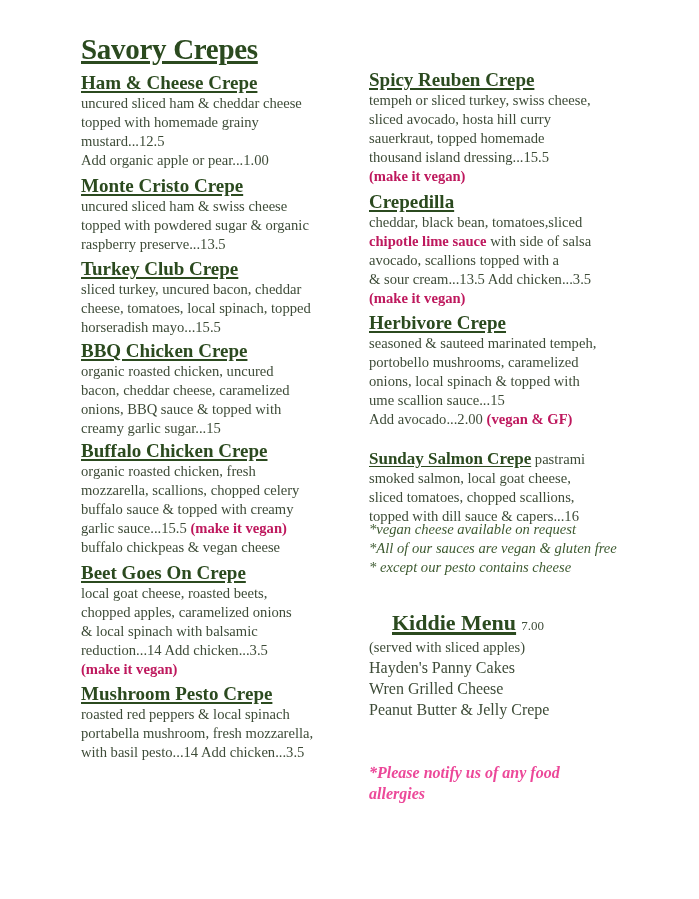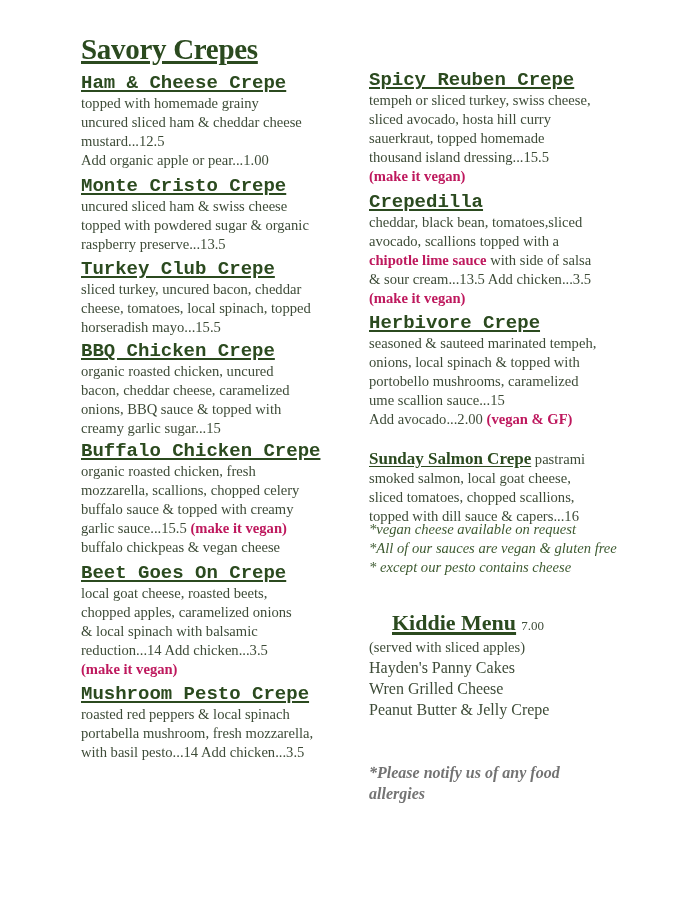--- a/index.html
+++ b/index.html
@@ -10,21 +10,21 @@
   }
   .page-title {
     position: absolute; left: 81px; top: 33px;
     font-family: "Liberation Serif", "DejaVu Serif", serif;
     font-weight: bold; font-size: 29px; color: #2b4a1f;
     text-decoration: underline; text-decoration-thickness: 3px;
     text-underline-offset: 2px; letter-spacing: -0.3px; white-space: nowrap;
   }
   .item { position: absolute; }
   .item-title {
-    font-family: Liberation Mono, monospace;
+    font-family: Liberation Serif, serif;
     font-weight: bold; font-size: 19px; color: #2b4a1f;
     text-decoration: underline; text-decoration-thickness: 1.5px;
     text-underline-offset: 2px; line-height: 22px; white-space: nowrap;
   }
   .desc {
     font-family: "Liberation Serif", "DejaVu Serif", serif;
     font-size: 14.6px; line-height: 19px; color: #3d4b37;
   }
   .desc b { color: #be185d; }
   .line { white-space: nowrap; display: block; }
@@ -41,33 +41,33 @@
     font-family: "Liberation Serif", "DejaVu Serif", serif;
     font-weight: bold; font-size: 22px; color: #2b4a1f;
     text-decoration: underline; text-decoration-thickness: 2.5px;
     text-underline-offset: 2px;
     margin-left: 23px;
   }
   .kiddie-price { font-size: 13px; color: #3d4b37; font-family: "Liberation Serif", serif; }
   .kiddie-list { font-family: "Liberation Serif", "DejaVu Serif", serif; font-size: 16px; line-height: 21px; color: #3d4b37; }
   .allergy {
     font-family: "Liberation Serif", "DejaVu Serif", serif;
-    font-style: italic; font-weight: bold; font-size: 16px; line-height: 21px; color: #737373;
+    font-style: italic; font-weight: bold; font-size: 16px; line-height: 21px; color: #ec4899;
   }
 </style>
 </head>
 <body>
 
 <div class="page-title">Savory Crepes</div>
 
 <div class="item" style="left:81px; top:72px;">
   <div class="item-title">Ham &amp; Cheese Crepe</div>
   <div class="desc">
+    <span class="line">uncured sliced ham &amp; cheddar cheese</span>
     <span class="line">topped with homemade grainy</span>
-    <span class="line">uncured sliced ham &amp; cheddar cheese</span>
     <span class="line">mustard...12.5</span>
     <span class="line">Add organic apple or pear...1.00</span>
   </div>
 </div>
 
 <div class="item" style="left:81px; top:175px;">
   <div class="item-title">Monte Cristo Crepe</div>
   <div class="desc">
     <span class="line">uncured sliced ham &amp; swiss cheese</span>
     <span class="line">topped with powdered sugar &amp; organic</span>
@@ -133,33 +133,33 @@
     <span class="line">sauerkraut, topped  homemade</span>
     <span class="line">thousand island dressing...15.5</span>
     <b class="line">(make it vegan)</b>
   </div>
 </div>
 
 <div class="item" style="left:369px; top:191px;">
   <div class="item-title">Crepedilla</div>
   <div class="desc">
     <span class="line">cheddar, black bean, tomatoes,sliced</span>
+    <span class="line"><b>chipotle lime sauce</b><span> with side of salsa</span></span>
     <span class="line">avocado, scallions topped with a</span>
-    <span class="line"><b>chipotle lime sauce</b><span> with side of salsa</span></span>
     <span class="line">&amp; sour cream...13.5   Add chicken...3.5</span>
     <b class="line">(make it vegan)</b>
   </div>
 </div>
 
 <div class="item" style="left:369px; top:312px;">
   <div class="item-title">Herbivore Crepe</div>
   <div class="desc">
     <span class="line">seasoned &amp; sauteed marinated tempeh,</span>
+    <span class="line">portobello mushrooms, caramelized</span>
     <span class="line">onions, local spinach &amp; topped with</span>
-    <span class="line">portobello mushrooms, caramelized</span>
     <span class="line">ume scallion sauce...15</span>
     <span class="line"><span>Add avocado...2.00 </span><b>(vegan &amp; GF)</b></span>
   </div>
 </div>
 
 <div class="item" style="left:369px; top:449px;">
   <div class="desc">
     <span class="line"><span class="inline-title">Sunday Salmon Crepe</span><span> pastrami</span></span>
     <span class="line">smoked salmon, local goat cheese,</span>
     <span class="line">sliced tomatoes, chopped scallions,</span>

